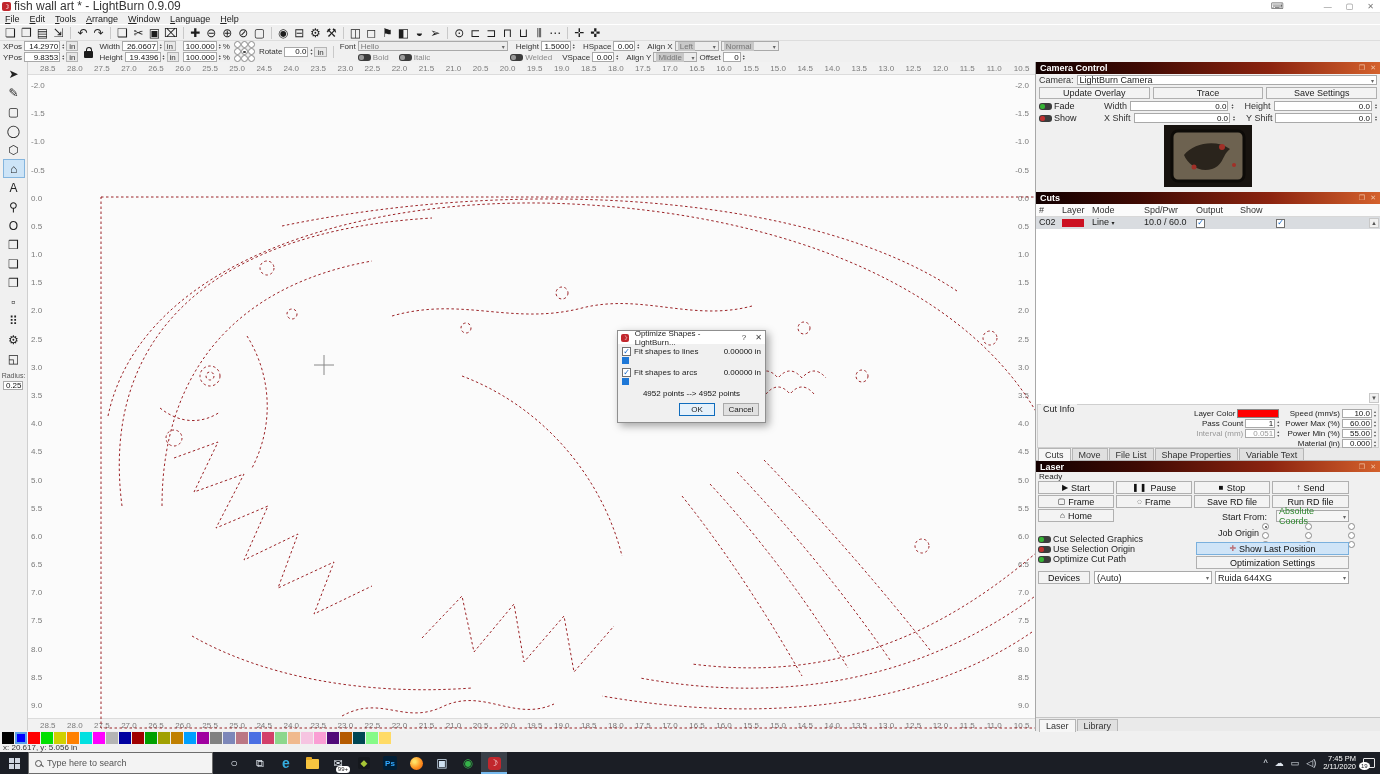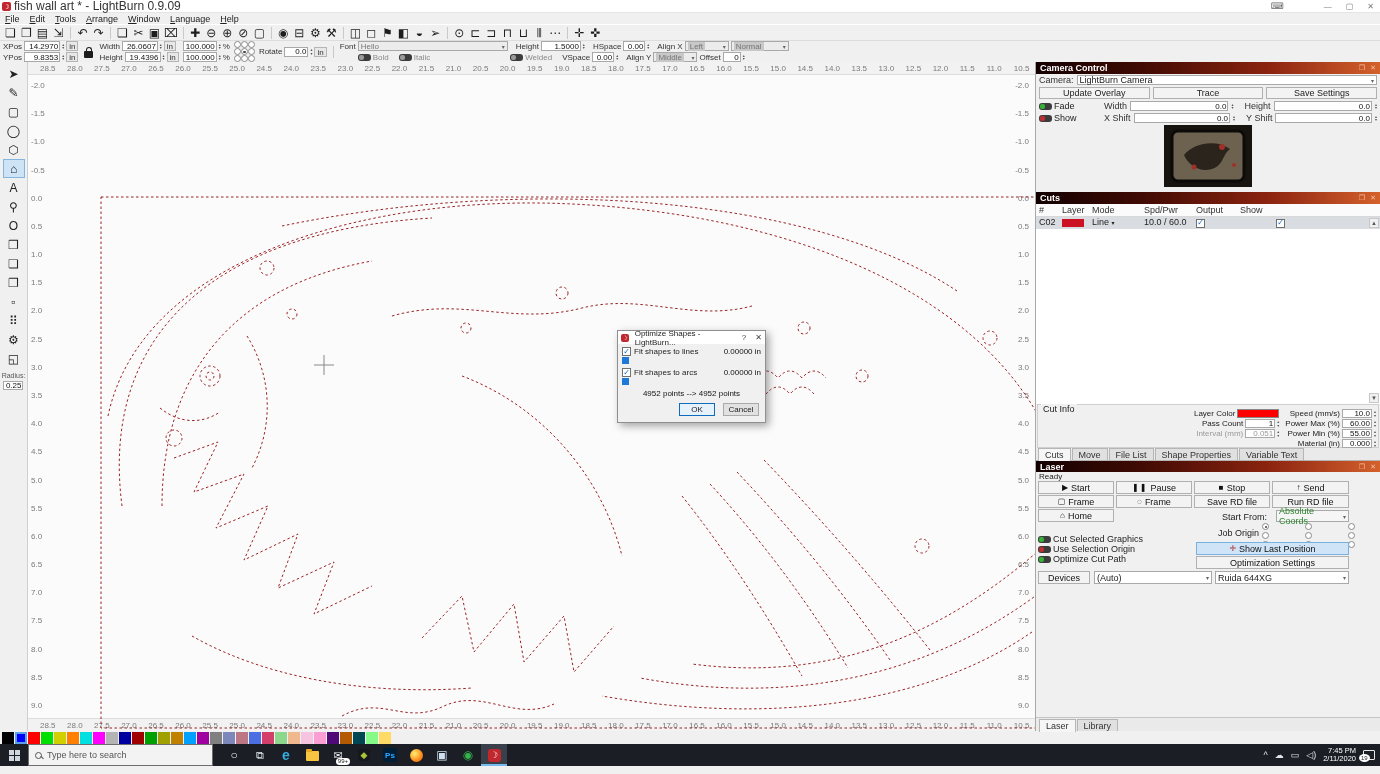--- a/index.html
+++ b/index.html
@@ -285,21 +285,21 @@
     </div>
     <div class="tb-sep"></div>
     <div class="tp-col" style="flex:1">
       <div class="tp-cell">
         <span class="lbl">Font</span>
         <span class="combo dis" style="width:150px">
             <span>Hello</span>
             <span class="caret">▾</span>
           </span>
         <span class="lbl" style="margin-left:6px">Height</span>
-        <span class="field" style="width:40px">1.5000</span>
+        <span class="field" style="width:30px">1.5000</span>
         <span class="spin"></span>
         <span class="lbl" style="margin-left:6px">HSpace</span>
         <span class="field" style="width:22px">0.00</span>
 
         <span class="spin"></span>
         <span class="lbl" style="margin-left:6px">Align X</span>
         <span class="combo dis" style="width:44px">
             <span class="hl">Left</span>
             <span class="caret">▾</span>
           </span>
@@ -827,20 +827,23 @@
       <div class="swatch" style="background: rgb(240, 185, 141);"></div>
       <div class="swatch" style="background: rgb(246, 196, 225);"></div>
       <div class="swatch" style="background: rgb(250, 158, 212);"></div>
       <div class="swatch" style="background: rgb(80, 10, 120);"></div>
       <div class="swatch" style="background: rgb(180, 90, 0);"></div>
       <div class="swatch" style="background: rgb(0, 71, 84);"></div>
       <div class="swatch" style="background: rgb(134, 250, 136);"></div>
       <div class="swatch" style="background: rgb(255, 219, 102);"></div>
     </div>
 
+  <div class="statusbar">
+    <span>x: 20.617, y: 5.056 in</span>
+  </div>
 
   <div class="taskbar">
     <div class="tb-start">
       <div class="win-icon">
           <span class="winpane"></span>
           <span class="winpane"></span>
           <span class="winpane"></span>
           <span class="winpane"></span>
         </div>
     </div>

